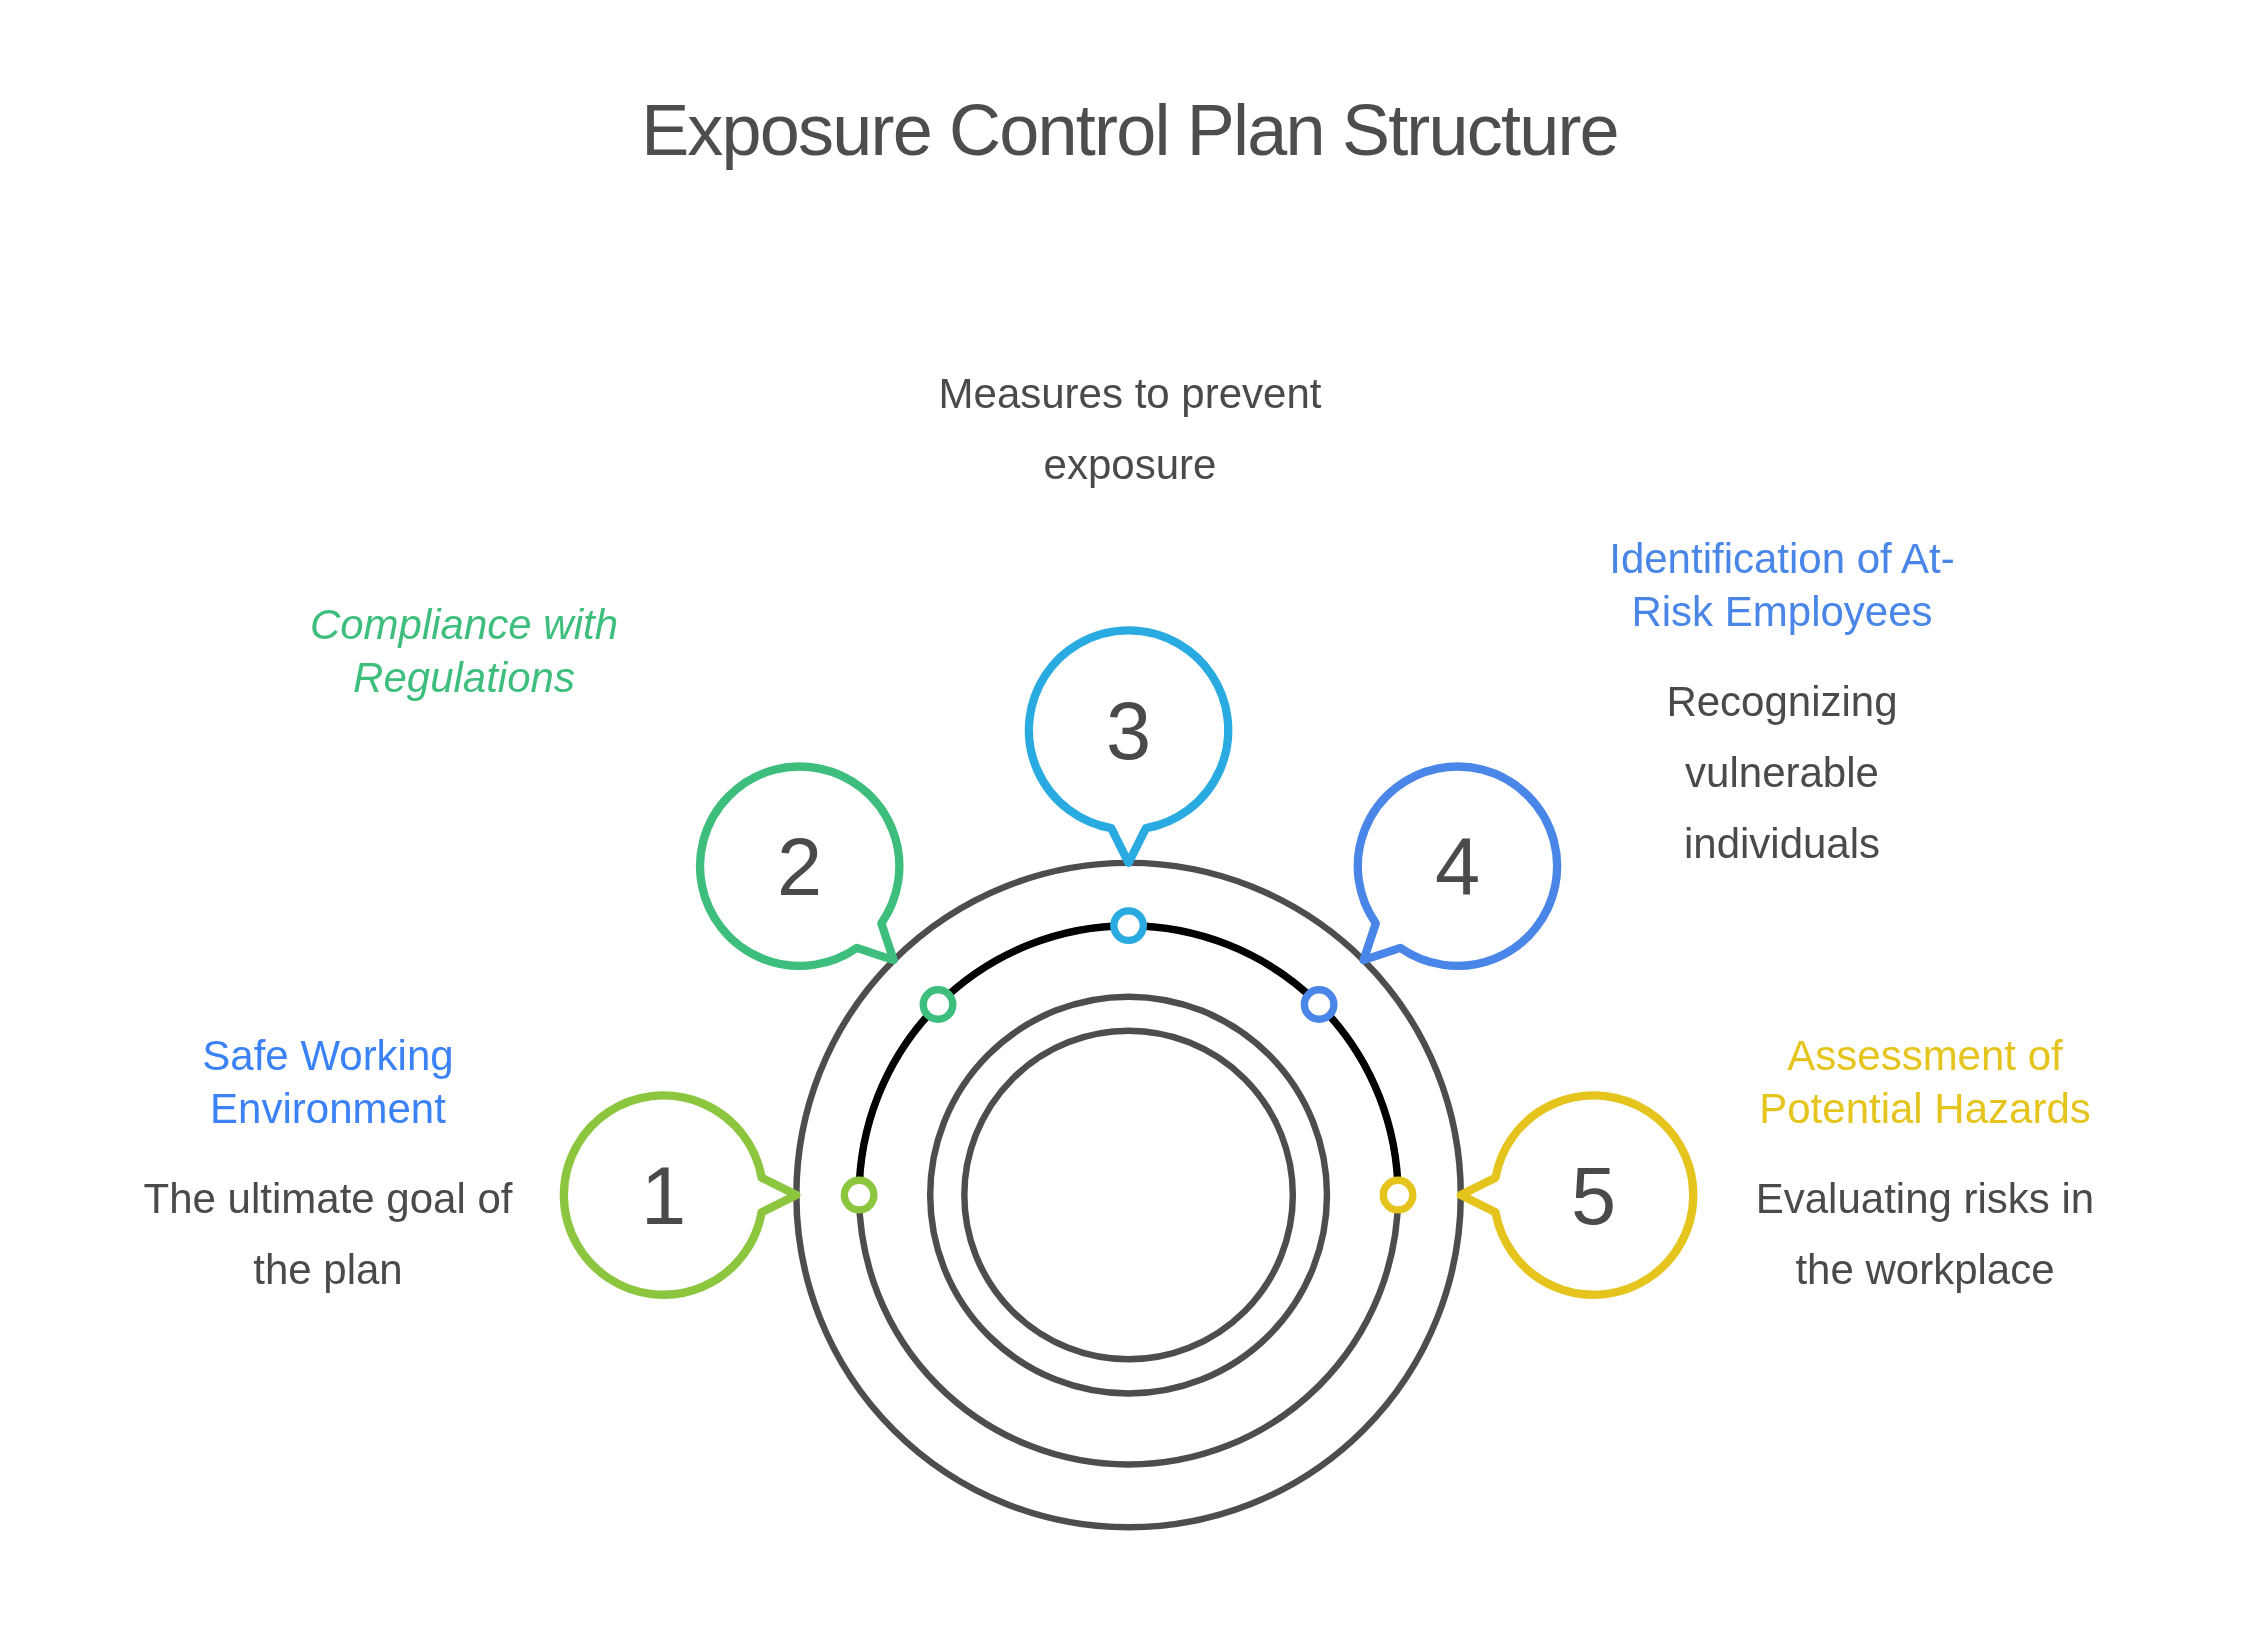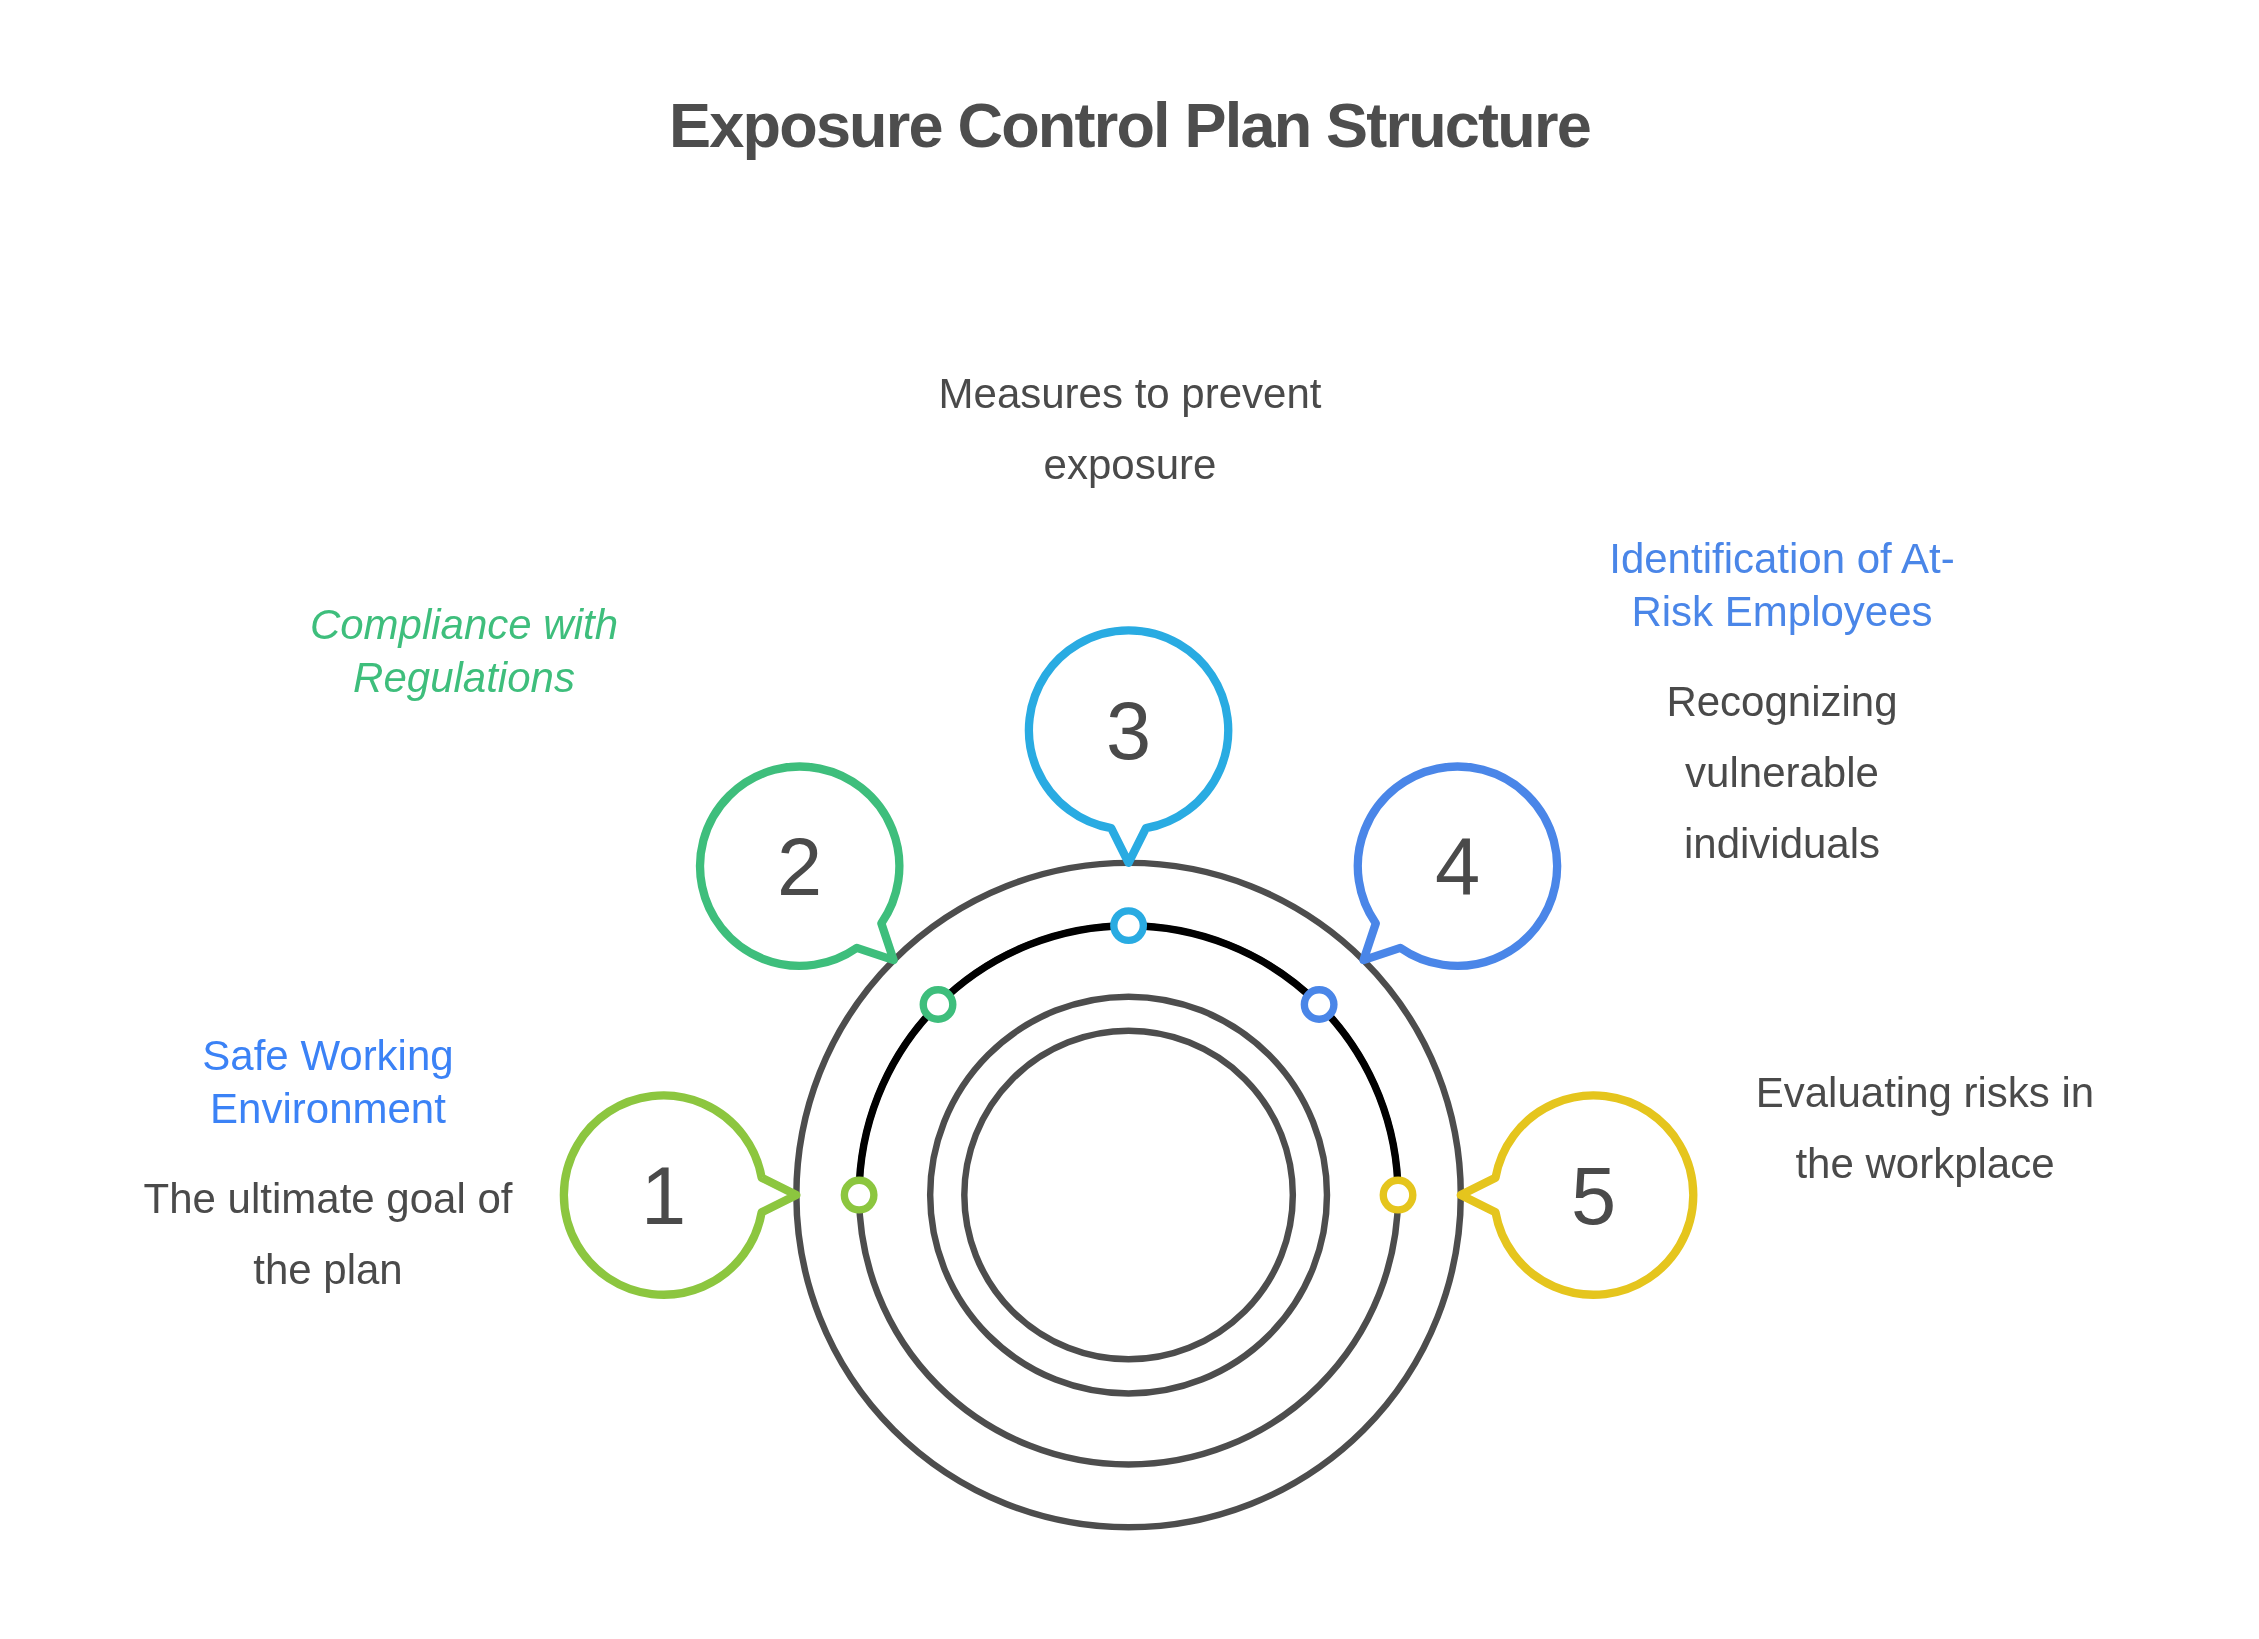--- a/index.html
+++ b/index.html
@@ -10,22 +10,22 @@
     background: #ffffff;
     overflow: hidden;
     font-family: "Liberation Sans", "DejaVu Sans", sans-serif;
   }
   #diagram-svg { position: absolute; left: 0; top: 0; }
   .page-title {
     position: absolute;
     left: 0; top: 89px;
     width: 2259px;
     text-align: center;
-    font-size: 63px;
-    font-weight: 700;
+    font-size: 72px;
+    font-weight: 400;
     letter-spacing: -1.8px;
     color: #4D4D4D;
     white-space: pre-line;
   }
   .label-group { position: absolute; width: 480px; text-align: center; }
   .label-heading {
     font-size: 42px;
     line-height: 53px;
     white-space: pre-line;
   }
@@ -84,20 +84,22 @@
 
   <div id="label-4" class="label-group">
     <div class="label-heading hc4">Identification of At-
 Risk Employees</div>
     <div class="label-desc">Recognizing
 vulnerable
 individuals</div>
   </div>
 
   <div id="label-5" class="label-group">
+    <div class="label-heading hc5">Assessment of
+Potential Hazards</div>
     <div class="label-desc">Evaluating risks in
 the workplace</div>
   </div>
 
   <svg id="diagram-svg" width="2259" height="1639" viewBox="0 0 2448 1776">
 
     <circle class="ring" cx="1223" cy="1295" r="360" stroke="#4D4D4D"></circle>
     <circle class="ring" cx="1223" cy="1295" r="292" stroke="#4D4D4D"></circle>
     <circle class="ring" cx="1223" cy="1295" r="215" stroke="#4D4D4D"></circle>
     <circle class="ring" cx="1223" cy="1295" r="178" stroke="#4D4D4D"></circle>

